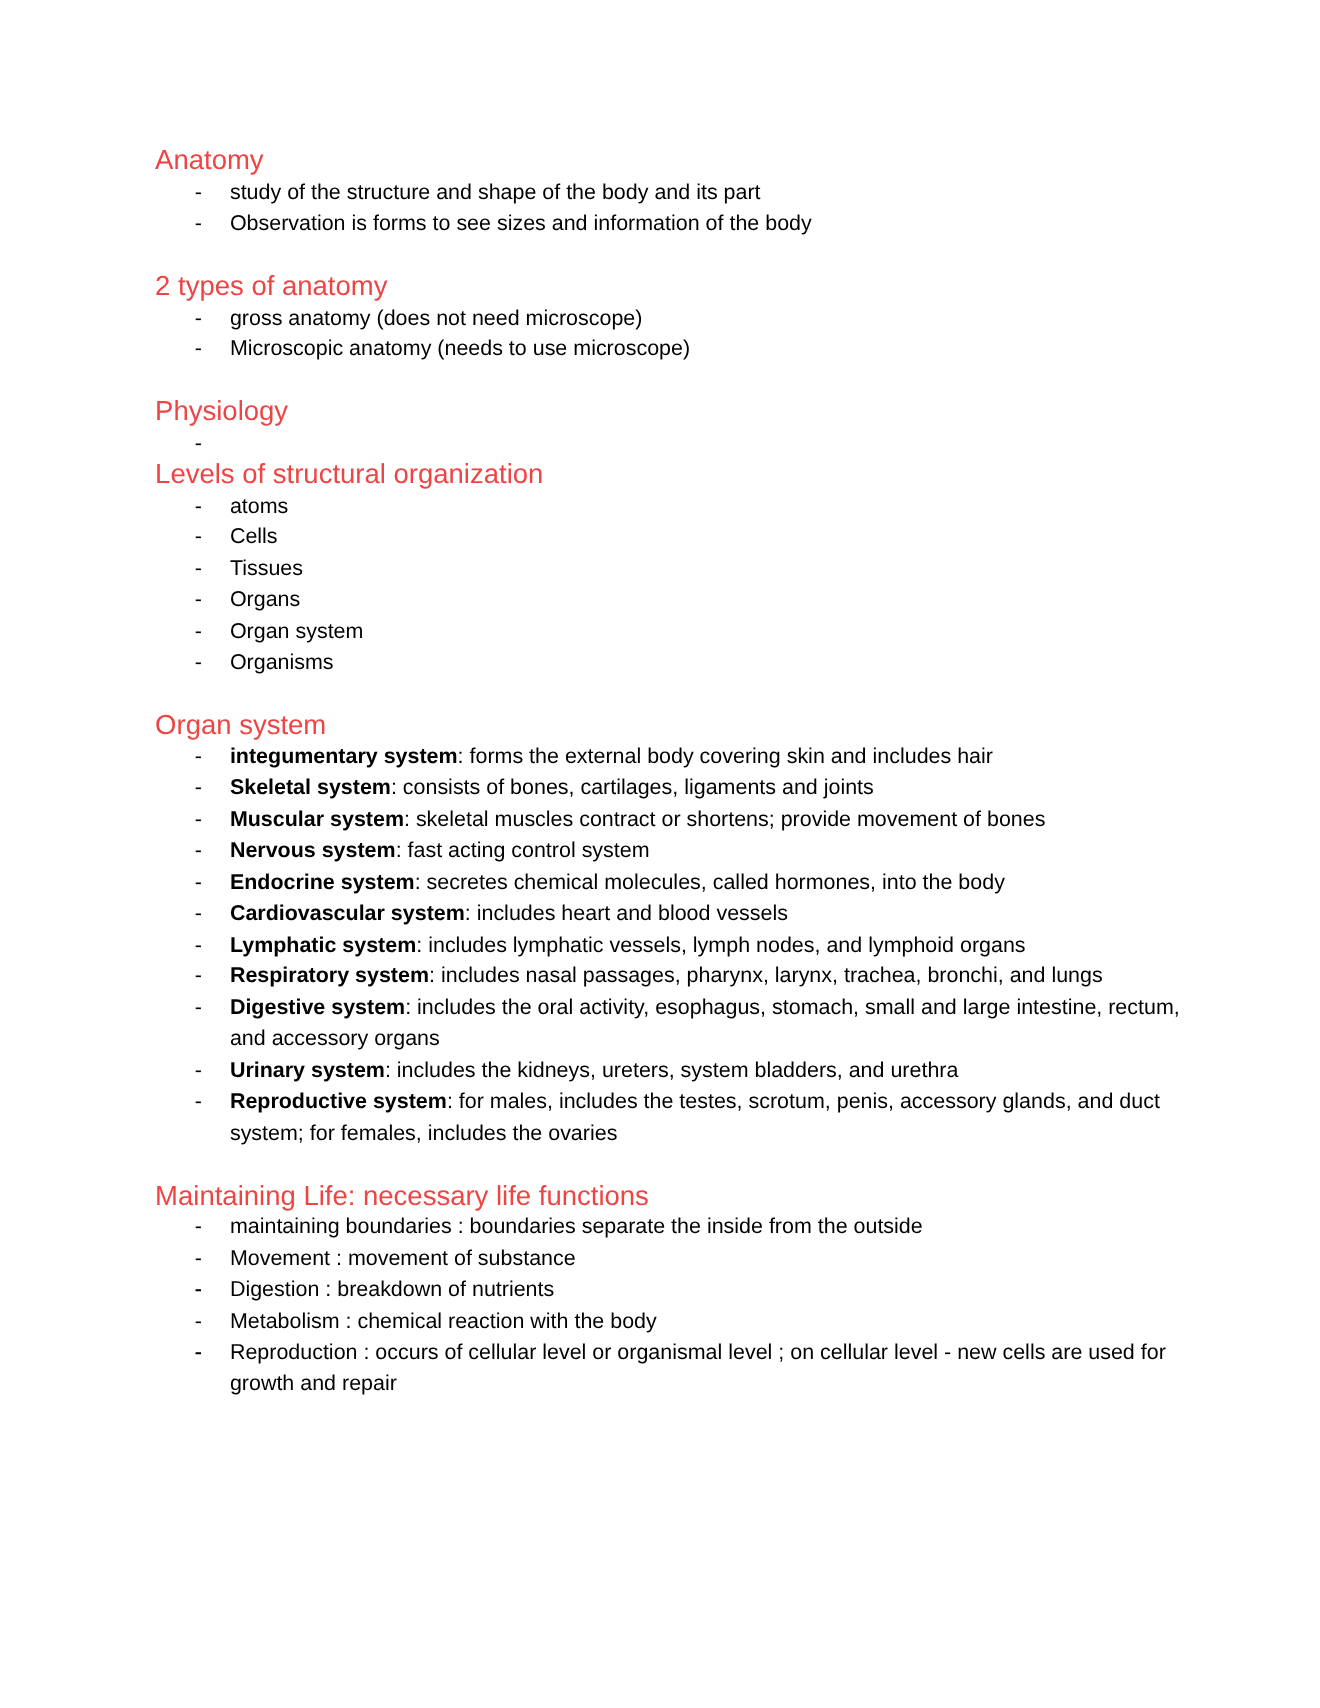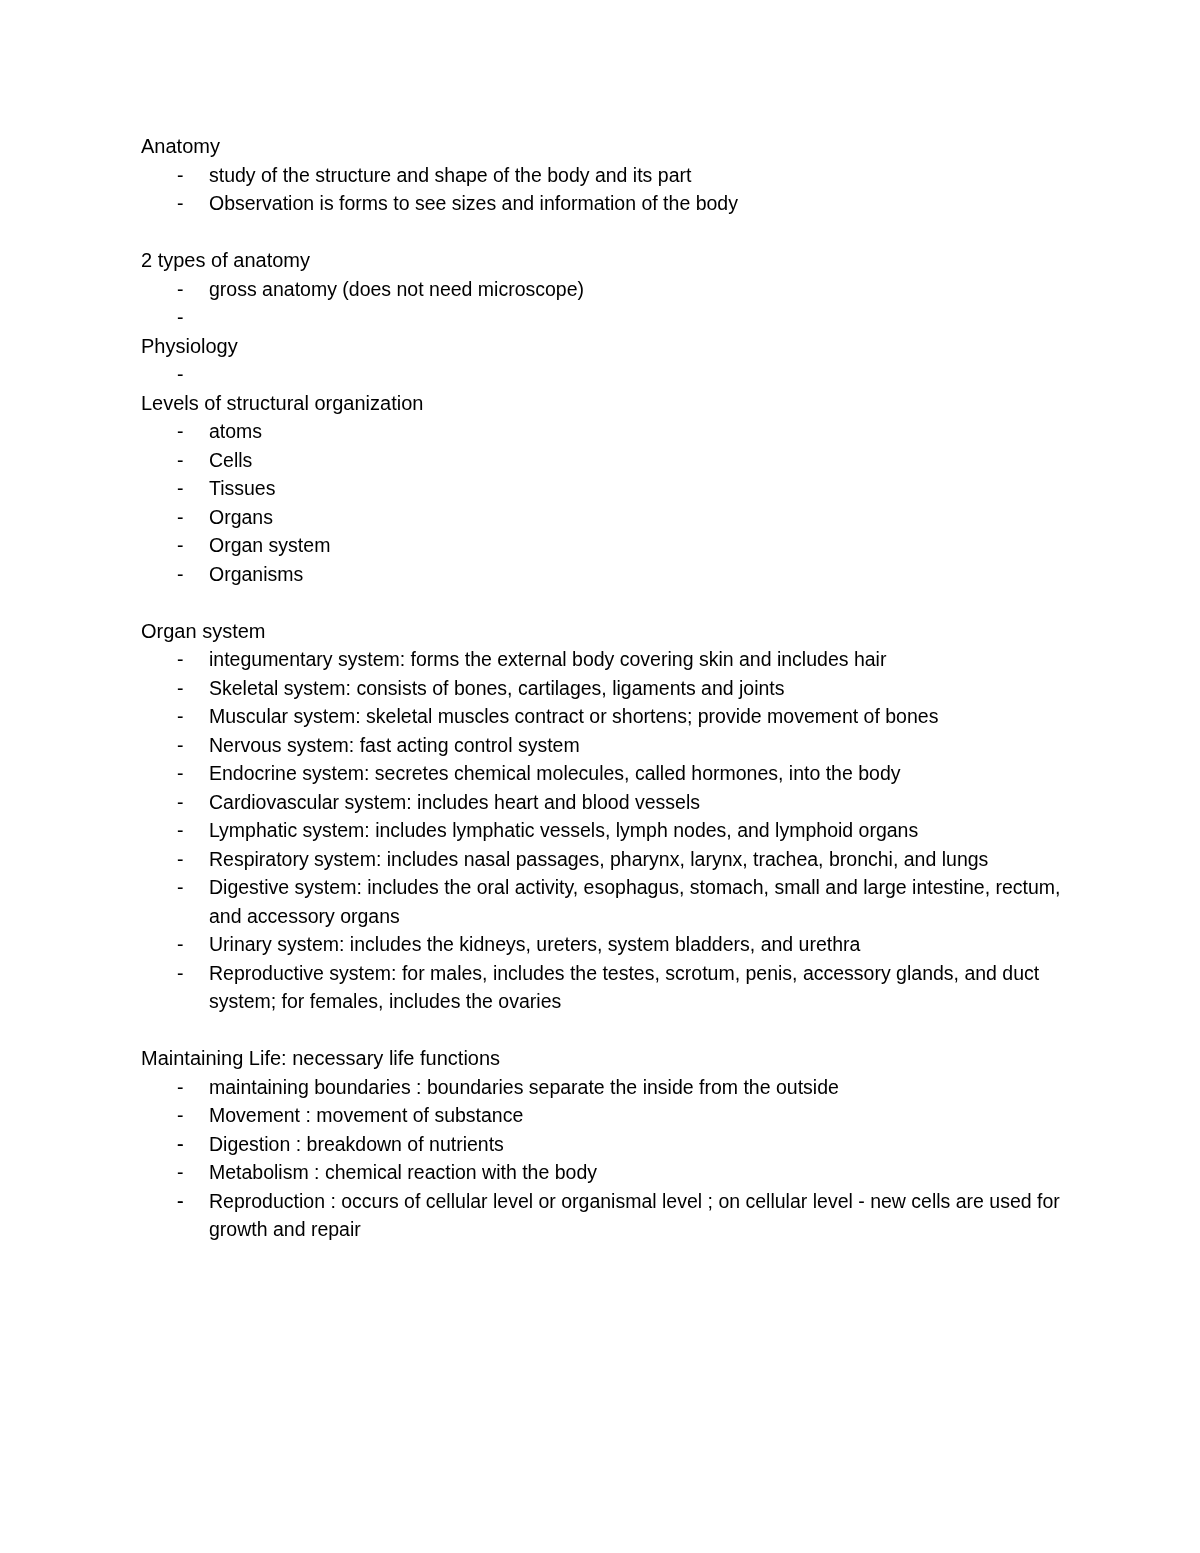--- a/index.html
+++ b/index.html
@@ -17,23 +17,23 @@
   .page {
     width: 1200px;
     min-height: 1553px;
     box-sizing: border-box;
     padding: 132px 120px 60px 141px;
   }
   .section {
     margin-bottom: 0;
   }
   .heading {
-    font-size: 20px;
+    font-size: 25px;
     line-height: 28.5px;
-    color: #000000;
+    color: #ef4444;
     white-space: pre-wrap;
   }
   ul.bullets {
     list-style: none;
     margin: 0;
     padding: 0;
   }
   ul.bullets li {
     position: relative;
     padding-left: 68px;
@@ -42,21 +42,21 @@
     color: #000;
   }
   ul.bullets li .dash {
     position: absolute;
     left: 36px;
     top: 0;
     font-size: 19.5px;
     line-height: 28.5px;
   }
   .term {
-    font-weight: normal;
+    font-weight: bold;
   }
   .spacer {
     height: 28.5px;
   }
   .item-text {
     display: inline;
     margin-top: 25px;
   }
 </style>
 </head>
@@ -69,21 +69,21 @@
         <ul class="bullets">
           <li><span class="dash">-</span><span class="item-text">study of the structure and shape of the body and its part</span></li>
           <li><span class="dash">-</span><span class="item-text">Observation is forms to see sizes and information of the body</span></li>
         </ul>
       </div>
       <div class="spacer"></div>
       <div class="section">
         <div class="heading">2 types of anatomy</div>
         <ul class="bullets">
           <li><span class="dash">-</span><span class="item-text">gross anatomy (does not need microscope)</span></li>
-          <li><span class="dash">-</span></li>
+          <li><span class="dash">-</span><span class="item-text">Microscopic anatomy (needs to use microscope)</span></li>
         </ul>
       </div>
       <div class="spacer"></div>
       <div class="section">
         <div class="heading">Physiology</div>
         <ul class="bullets">
           <li><span class="dash">-</span></li>
         </ul>
       </div>
       <div class="spacer"></div>

